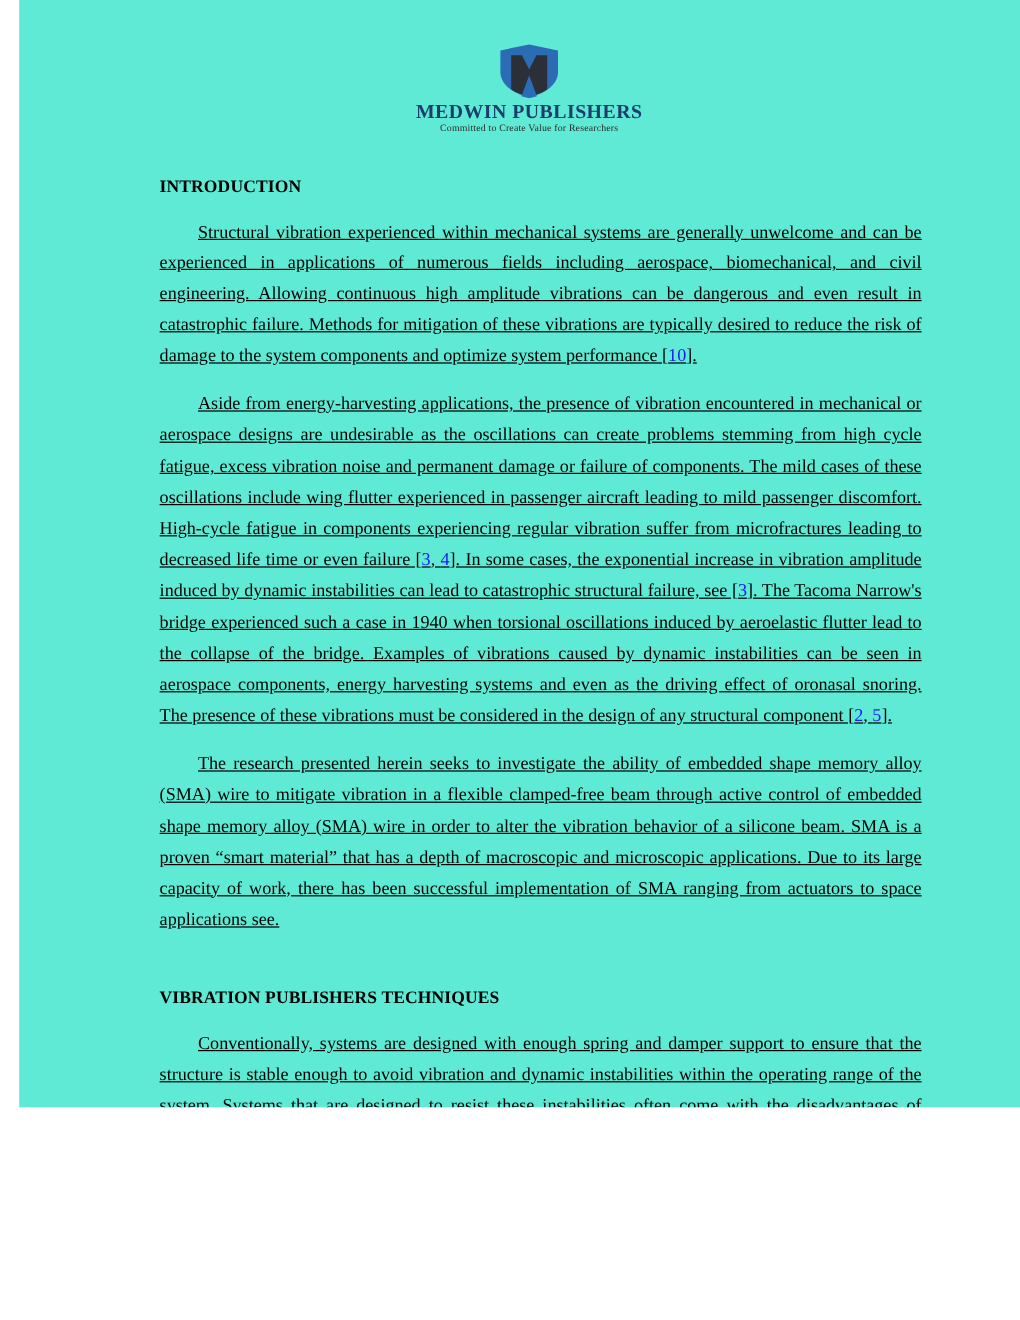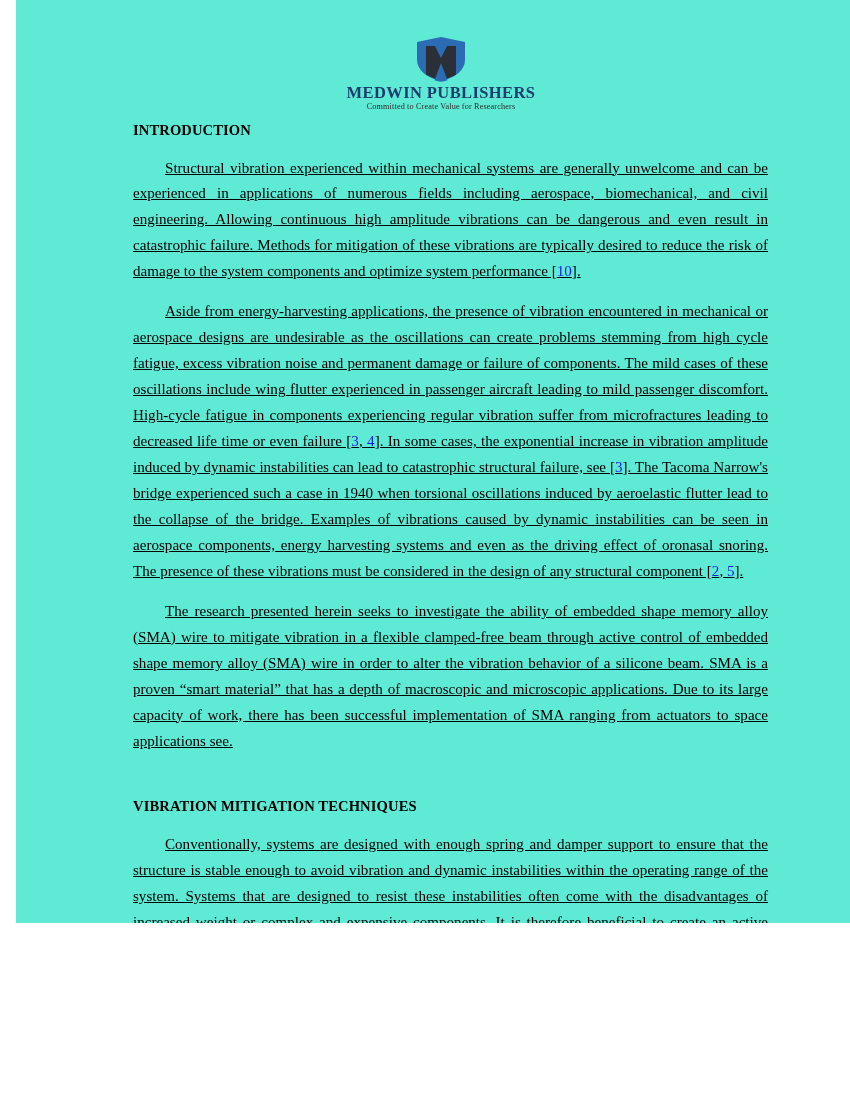--- a/index.html
+++ b/index.html
@@ -48,21 +48,21 @@
     font-family: "Liberation Serif", "DejaVu Serif", serif;
     font-size: 8.2px;
     letter-spacing: 0.15px;
     color: #2b2b2b;
     white-space: nowrap;
   }
 
   
   .content {
     position: absolute;
-    top: 122px;
+    top: 148px;
     left: 117px;
     width: 635px;
   }
   h2.section-heading {
     font-family: "Liberation Serif", "DejaVu Serif", serif;
     font-size: 14.6px;
     font-weight: bold;
     letter-spacing: 0.1px;
     margin: 0 0 16px 0;
     line-height: 1.2;
@@ -122,21 +122,21 @@
   </div>
 
   <div class="content">
 
     <h2 class="section-heading">INTRODUCTION</h2>
 
     <p class="body-par">Structural vibration experienced within mechanical systems are generally unwelcome and can be experienced in applications of numerous fields including aerospace, biomechanical, and civil engineering. Allowing continuous high amplitude vibrations can be dangerous and even result in catastrophic failure. Methods for mitigation of these vibrations are typically desired to reduce the risk of damage to the system components and optimize system performance [<span class="cite-num">10</span>].</p>
     <p class="body-par">Aside from energy-harvesting applications, the presence of vibration encountered in mechanical or aerospace designs are undesirable as the oscillations can create problems stemming from high cycle fatigue, excess vibration noise and permanent damage or failure of components. The mild cases of these oscillations include wing flutter experienced in passenger aircraft leading to mild passenger discomfort. High-cycle fatigue in components experiencing regular vibration suffer from microfractures leading to decreased life time or even failure [<span class="cite-num">3</span>, <span class="cite-num">4</span>]. In some cases, the exponential increase in vibration amplitude induced by dynamic instabilities can lead to catastrophic structural failure, see [<span class="cite-num">3</span>]. The Tacoma Narrow's bridge experienced such a case in 1940 when torsional oscillations induced by aeroelastic flutter lead to the collapse of the bridge. Examples of vibrations caused by dynamic instabilities can be seen in aerospace components, energy harvesting systems and even as the driving effect of oronasal snoring. The presence of these vibrations must be considered in the design of any structural component [<span class="cite-num">2</span>, <span class="cite-num">5</span>].</p>
     <p class="body-par">The research presented herein seeks to investigate the ability of embedded shape memory alloy (SMA) wire to mitigate vibration in a flexible clamped-free beam through active control of embedded shape memory alloy (SMA) wire in order to alter the vibration behavior of a silicone beam. SMA is a proven “smart material” that has a depth of macroscopic and microscopic applications. Due to its large capacity of work, there has been successful implementation of SMA ranging from actuators to space applications see.</p>
 
-    <h2 class="section-heading second">VIBRATION MITIGATION TECHNIQUES</h2>
+    <h2 class="section-heading second">VIBRATION PUBLISHERS TECHNIQUES</h2>
 
     <p class="body-par">Conventionally, systems are designed with enough spring and damper support to ensure that the structure is stable enough to avoid vibration and dynamic instabilities within the operating range of the system. Systems that are designed to resist these instabilities often come with the disadvantages of increased weight or complex and expensive components. It is therefore beneficial to create an active system that can mitigate vibration without compromising design and cost optimization [<span class="cite-num">8</span>, <span class="cite-num">9</span>].</p>
   </div>
 
   <div class="footer">
     <span class="footer-text">MEDWIN PUBLISHERS</span>
   </div>
 
 </div>
 

